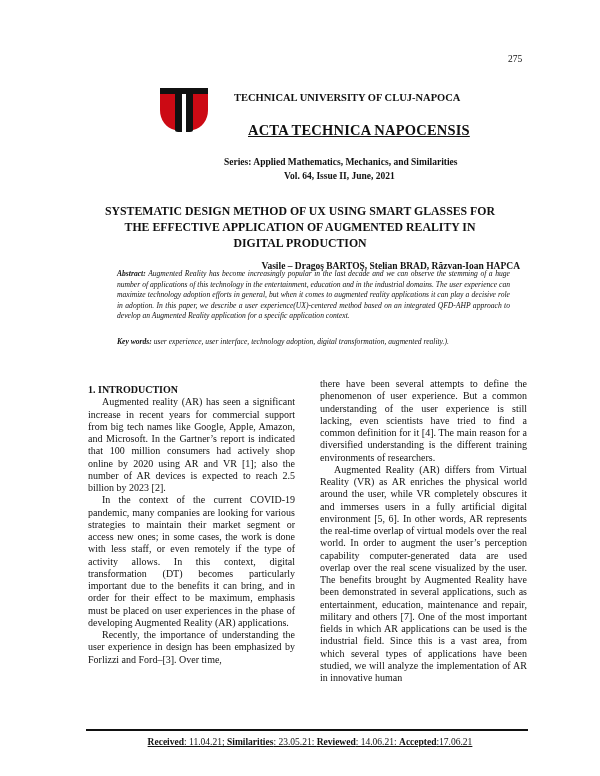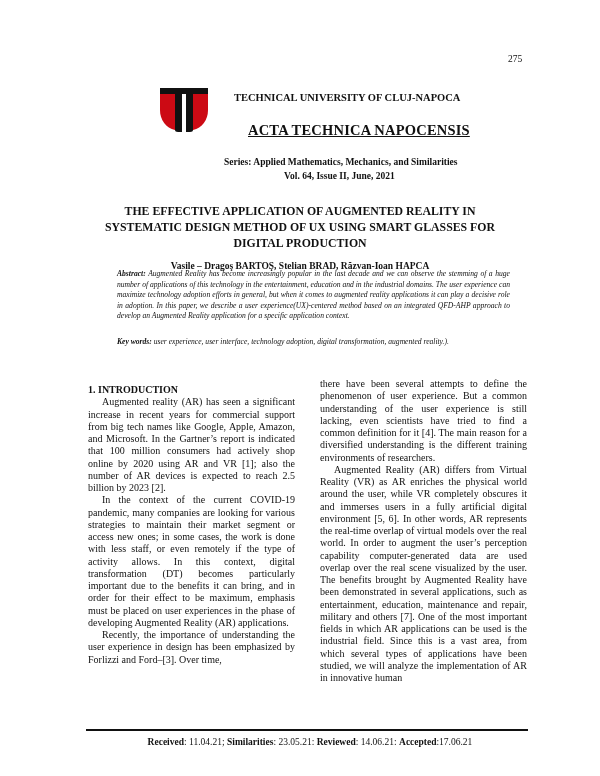--- a/index.html
+++ b/index.html
@@ -6,32 +6,32 @@
   body { width: 600px; height: 776px; position: relative; overflow: hidden;
          font-family: "Liberation Serif", "DejaVu Serif", serif; color: #111; }
   .abs { position: absolute; text-align: center; }
   .page-number { left: 508px; top: 54px; font-size: 9.5px; }
   .logo { left: 158px; top: 86px; width: 52px; height: 48px; }
   .uni { left: 234px; top: 92px; font-size: 10.5px; font-weight: bold; }
   .journal { left: 248px; top: 122px; font-size: 14.5px; font-weight: bold; letter-spacing: 0.2px; text-decoration: underline; }
   .series { left: 224px; top: 157px; font-size: 9.5px; font-weight: bold; }
   .vol { left: 284px; top: 171px; font-size: 9.5px; font-weight: bold; }
   .title { left: 80px; width: 440px; top: 203px; font-size: 11.8px; font-weight: bold; text-align: center; line-height: 16px; }
-  .authors { left: 80px; width: 440px; top: 261px; font-size: 9.5px; font-weight: bold; text-align: center; }
+  .authors { left: 80px; width: 440px; top: 261px; font-size: 9.5px; font-weight: bold; text-align: right; }
   .abstract { left: 117px; width: 393px; top: 269px; font-size: 7.6px; font-style: italic; text-align: justify; line-height: 10.6px; }
   .abstract b { font-style: italic; }
   .keywords { left: 117px; width: 393px; top: 337px; font-size: 7.6px; font-style: italic; text-align: justify; line-height: 10.6px; }
   .col { font-size: 10px; line-height: 12.25px; text-align: justify; top: 0; }
   .col p { margin: 0; text-indent: 14px; }
   .col p.noindent { text-indent: 0; }
   .col-left { left: 88px; width: 207px; top: 384px; }
   .col-right { left: 320px; width: 207px; top: 378px; }
   .section-heading { font-weight: bold; font-size: 10px; margin: 0 0 12px 0; text-indent: 0 !important; }
   .rule { left: 86px; width: 442px; top: 729px; height: 2.2px; background: #111; }
-  .footer { left: 80px; width: 460px; top: 737px; font-size: 9.5px; text-align: center; }
+  .footer { left: 80px; width: 460px; top: 737px; font-size: 9.5px; text-align: center; text-decoration: underline; }
   .footer b { font-weight: bold; }
 </style>
 </head>
 <body>
 
 <div class="abs page-number">275</div>
 
 <div class="abs logo">
   <svg width="52" height="48" viewBox="0 0 52 48">
 
@@ -46,22 +46,22 @@
     <path d="M28 8 H35 V44 C35 45 34 46 32 46 H28 Z" fill="#111"></path>
   </svg>
 </div>
 
 <div class="abs uni">TECHNICAL UNIVERSITY OF CLUJ-NAPOCA</div>
 <div class="abs journal">ACTA TECHNICA NAPOCENSIS</div>
 <div class="abs series">Series: Applied Mathematics, Mechanics, and Similarities</div>
 <div class="abs vol">Vol. 64, Issue II, June, 2021</div>
 
 <div class="abs title">
+  <div>SYSTEMATIC DESIGN METHOD OF UX USING SMART GLASSES FOR</div>
   <div>THE EFFECTIVE APPLICATION OF AUGMENTED REALITY IN</div>
-  <div>SYSTEMATIC DESIGN METHOD OF UX USING SMART GLASSES FOR</div>
   <div>DIGITAL PRODUCTION</div>
 </div>
 
 <div class="abs authors">Vasile – Dragoş BARTOŞ, Stelian BRAD, Răzvan-Ioan HAPCA</div>
 
 <div class="abs abstract"><b>Abstract:</b><span> Augmented Reality has become increasingly popular in the last decade and we can observe the stemming of a huge number of applications of this technology in the entertainment, education and in the industrial domains. The user experience can maximize technology adoption efforts in general, but when it comes to augmented reality applications it can play a decisive role in adoption. In this paper, we describe a user experience(UX)-centered method based on an integrated QFD-AHP approach to develop an Augmented Reality application for a specific application context.</span></div>
 
 <div class="abs keywords"><b>Key words:</b><span> user experience, user interface, technology adoption, digital transformation, augmented reality.).</span></div>
 
 <div class="abs col col-left">

